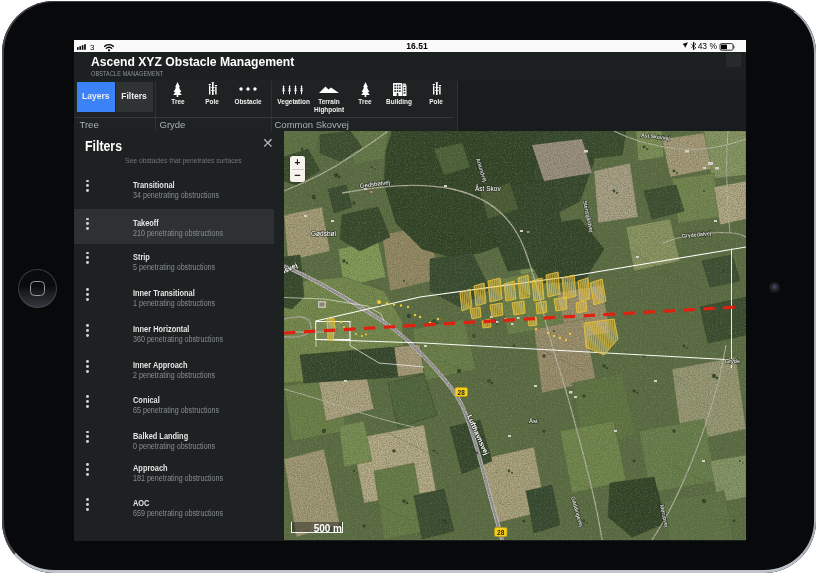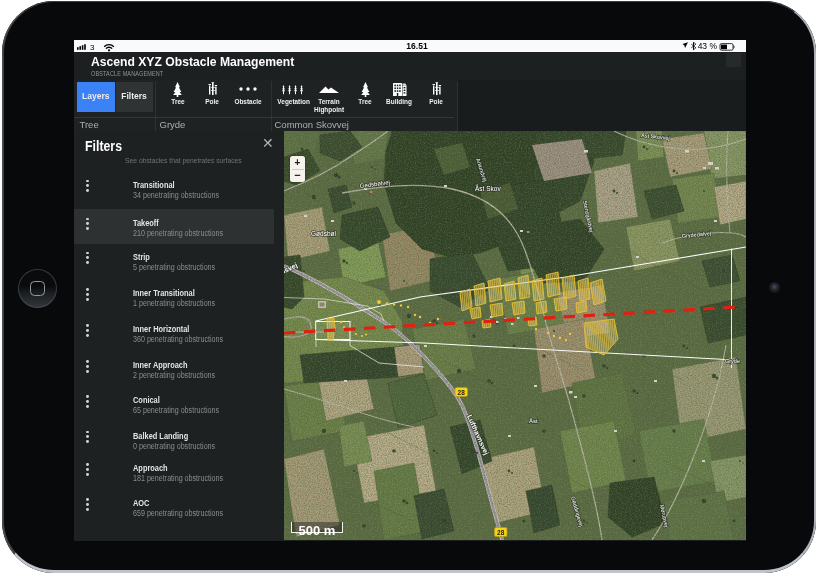--- a/index.html
+++ b/index.html
@@ -42,21 +42,21 @@
   .prow { position:absolute; left:0; width:210px; }
   .prow .t { position:absolute; left:59px; top:0; font-size:9.5px; font-weight:bold; color:#e3e5e5; transform:scaleX(0.78); transform-origin:left top; white-space:nowrap; }
   .prow .s { position:absolute; left:59px; top:11px; font-size:8.5px; color:#878d8d; white-space:nowrap; transform:scaleX(0.84); transform-origin:left top; }
   .dots { position:absolute; left:12px; top:1px; width:3px; }
   .dots i { display:block; width:2.8px; height:2.8px; border-radius:50%; background:#cfd3d3; margin-bottom:2.2px; }
   #map { position:absolute; left:210px; top:91.5px; width:462px; height:409px; }
   #zoomctl { position:absolute; left:216px; top:116px; width:15px; height:26.5px; background:#f5f3ec; border-radius:2.5px; box-shadow:0 0 2px rgba(0,0,0,.4); }
   #zoomctl .zi { position:absolute; left:0; width:15px; text-align:center; color:#1b1b1b; font-weight:bold; }
   #zline { position:absolute; left:1.5px; top:13px; width:12px; height:1px; background:#cdcabe; }
   #sclbar { position:absolute; left:217px; top:482.5px; width:52px; height:11px; background:rgba(30,30,30,.45); border-left:1.5px solid #f2f2ee; border-right:1.5px solid #f2f2ee; border-bottom:1.5px solid #f2f2ee; }
-  #sclbar span { position:absolute; left:0; right:0; top:0.5px; text-align:center; font-size:13px; font-weight:bold; color:#fff; }
+  #sclbar span { position:absolute; left:0; right:0; top:0.5px; text-align:right; font-size:10px; font-weight:bold; color:#fff; }
   #homebtn { position:absolute; left:17.5px; top:268.5px; width:39px; height:39px; border-radius:50%;
     background:linear-gradient(to bottom, #0a0b0d 44%, #1b1e21 62%, #34373c 100%);
     box-shadow: inset 0 0 0 1px rgba(82,86,92,.6); }
   #homesq { position:absolute; left:12px; top:12.5px; width:15px; height:15px; border:1.8px solid #96989b; border-radius:4.5px; }
   #camera { position:absolute; left:769px; top:282px; width:11px; height:11px; border-radius:50%;
     background:radial-gradient(circle at 50% 45%, #44506b 0%, #2c3038 28%, #191b1e 55%, #101113 100%); }
 </style>
 </head>
 <body>
 <div id="stage">

